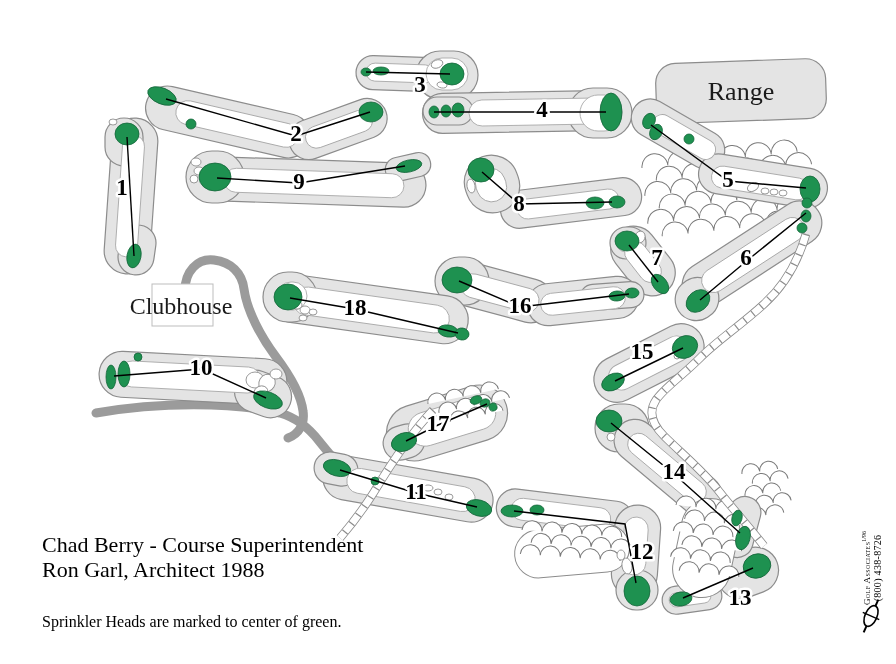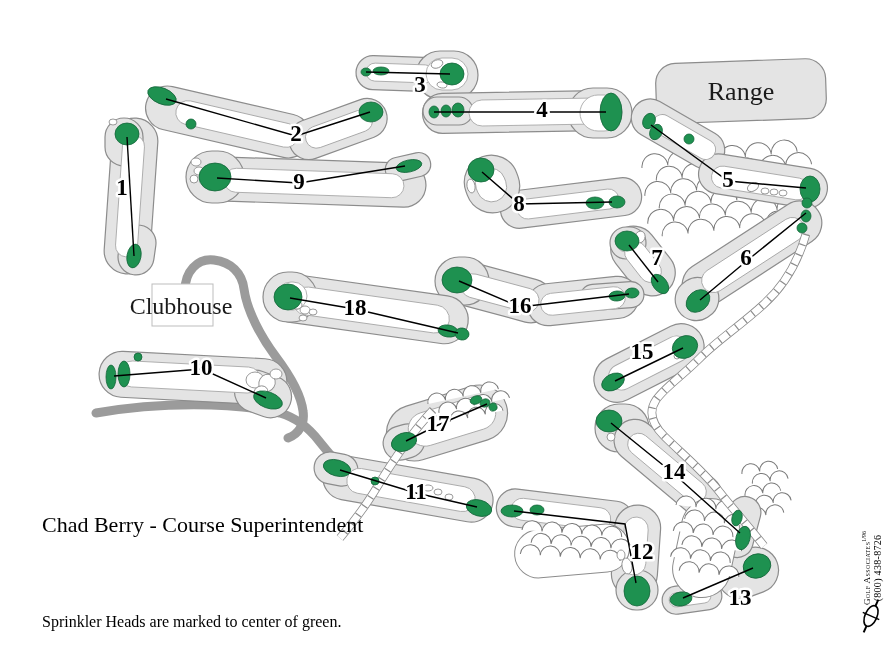--- a/index.html
+++ b/index.html
@@ -1,19 +1,19 @@
 <!DOCTYPE html>
 <html><head>
 <meta charset="utf-8">
 <style>
   html,body{margin:0;padding:0;background:#fff}
   .stage{position:relative;width:896px;height:664px;background:#fff;overflow:hidden;
          font-family:"Liberation Serif", serif;color:#000}
   #course-svg{position:absolute;left:0;top:0}
-  .footer{position:absolute;left:42px;top:512px;font-size:22px;line-height:25px}
+  .footer{position:absolute;left:42px;top:532px;font-size:22px;line-height:25px}
   .note{position:absolute;left:42px;top:613px;font-size:16px}
   .credit{position:absolute;width:170px;height:26px;right:-61px;top:555px;
           transform:rotate(-90deg);text-align:center;white-space:nowrap}
   .credit .company-line{font-size:9px;line-height:10px}
   .credit .company{font-variant:small-caps;letter-spacing:.4px}
   .credit sup{font-size:6px}
   .credit .phone{font-size:10px;line-height:11px;letter-spacing:.3px}
   .logo{position:absolute;left:856px;top:596px}
 </style>
 </head>
@@ -301,20 +301,21 @@
           <ellipse cx="448" cy="331" rx="10" ry="6" transform="rotate(8 448 331)" fill="#1e9150" stroke="#14663a" stroke-width="0.8"></ellipse>
           <ellipse cx="462" cy="334" rx="7" ry="6" transform="rotate(8 462 334)" fill="#1e9150" stroke="#14663a" stroke-width="0.8"></ellipse>
           <polyline points="290,298 355,309 458,333" fill="none" stroke="#000000" stroke-width="1.4"></polyline>
           <text x="355" y="315" text-anchor="middle" font-size="23" font-weight="bold" fill="#000000" font-family="&quot;Liberation Serif&quot;, serif" paint-order="stroke" stroke="#fff" stroke-width="5" stroke-linejoin="round">18</text>
         </g>
       </g>
     </svg>
 
   <div class="footer">
     <div>Chad Berry - Course Superintendent</div>
+    <div>Ron Garl, Architect 1988</div>
   </div>
 
   <div class="note">Sprinkler Heads are marked to center of green.</div>
 
   <div class="credit">
     <div class="company-line"><span class="company">Golf Associates</span><sup>1/96</sup></div>
     <div class="phone">(800) 438-8726</div>
   </div>
 
   <svg class="logo" width="30" height="40" viewBox="0 0 30 40">

